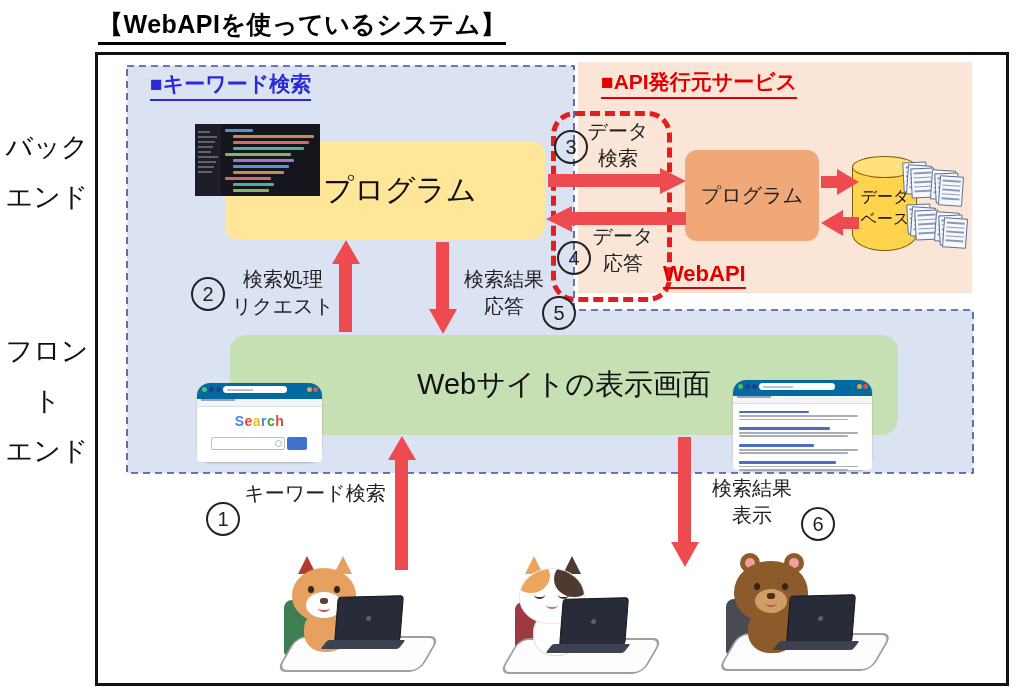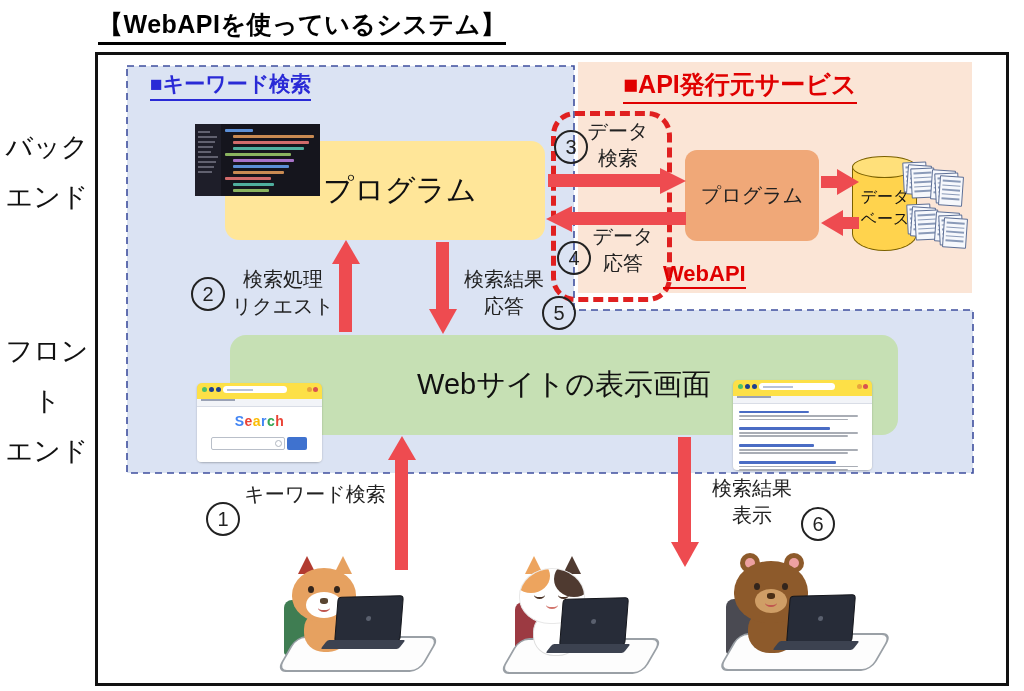--- a/index.html
+++ b/index.html
@@ -20,22 +20,22 @@
   
   .side{width:100px;text-align:center;font-size:27px;color:#111;line-height:50px;}
   .side-backend{left:-3px;top:122px;}
   .side-frontend{left:-3px;top:326px;}
 
   
   svg.zone-svg{left:0;top:0;width:1024px;height:691px;pointer-events:none;}
   .peach{left:578px;top:62px;width:394px;height:231px;background:#fbe5d6;}
   .hdr-own{left:150px;top:70px;font-size:21px;font-weight:bold;color:#2a2ad6;
            border-bottom:2px solid #2a2ad6;padding-bottom:1px;}
-  .hdr-api{left:601px;top:68px;font-size:25px;font-weight:bold;color:#e00000;
-           border-bottom:2px solid #e00000;padding-bottom:1px;margin-left:22px;}
+  .hdr-api{left:601px;top:68px;font-size:21px;font-weight:bold;color:#e00000;
+           border-bottom:2px solid #e00000;padding-bottom:1px;}
 
   
   .box-website{left:230px;top:335px;width:668px;height:100px;background:#c6e0b4;border-radius:16px;
                display:flex;align-items:center;justify-content:center;font-size:29px;color:#111;}
   .box-program-be{left:225px;top:141px;width:320px;height:99px;background:#ffe699;border-radius:14px;
                   display:flex;align-items:center;justify-content:center;font-size:30px;color:#111;
                   padding-left:30px;box-sizing:border-box;}
   .box-program-api{left:685px;top:150px;width:134px;height:91px;background:#f0a878;border-radius:12px;
                    display:flex;align-items:center;justify-content:center;font-size:20px;color:#222;}
 
@@ -71,21 +71,21 @@
   .db-top{position:absolute;left:0;top:0;width:63px;height:20px;background:#ffe07a;
           border:1.5px solid #7a6000;border-radius:50%;}
   .db-text{position:absolute;left:0;top:30px;width:66px;text-align:center;font-size:16px;line-height:22px;color:#111;}
 
   
   .docs{left:903px;top:162px;width:70px;height:95px;}
   .page{position:absolute;width:22px;height:28px;background:#f6f8fc;border:1.5px solid #5d6f96;border-radius:1px;}
   .page i{display:block;height:1.5px;background:#8a9ab8;margin:3px 2px 0 2px;}
 
   
-  .browser{background:#fde047;border-radius:5px;box-shadow:0 1px 2px rgba(0,0,0,.25);}
+  .browser{background:#0369a1;border-radius:13px;box-shadow:0 1px 2px rgba(0,0,0,.25);}
   .b-head{position:relative;height:13px;}
   .dot{position:absolute;top:4px;width:5px;height:5px;border-radius:50%;}
   .addr{position:absolute;left:26px;top:3px;height:7px;background:#fff;border-radius:4px;}
   .addr i{display:block;height:2px;width:40%;background:#b8c2d8;margin:2.5px 0 0 4px;}
   .b-menu{height:7px;background:#f2f4f8;border-bottom:1px solid #d9dde6;}
   .b-menu i{display:block;height:2px;width:34px;background:#9aa2b5;margin:2.5px 0 0 4px;}
   .b-body{background:#fff;border-radius:0 0 4px 4px;position:relative;}
   .browser-search{left:197px;top:383px;width:125px;height:79px;}
   .browser-search .b-body{height:55px;}
   .search-logo{position:absolute;left:0;top:6px;width:100%;text-align:center;font-size:14px;font-weight:bold;letter-spacing:.5px;}
@@ -296,21 +296,21 @@
 <div class="abs shaft" style="left:436px;top:242px;width:13px;height:68px;"></div>
 <div class="abs head hd" style="left:429px;top:309px;"></div>
 
 <div class="abs shaft" style="left:395px;top:458px;width:13px;height:112px;"></div>
 <div class="abs head hu" style="left:388px;top:436px;"></div>
 
 <div class="abs shaft" style="left:678px;top:437px;width:13px;height:106px;"></div>
 <div class="abs head hd" style="left:671px;top:542px;"></div>
 
 <div class="abs circ" style="left:206px;top:502px;">1</div>
-<div class="abs slabel" style="left:236px;top:481px;width:158px;">
+<div class="abs slabel" style="left:236px;top:481px;width:158px;font-family:Liberation Mono, monospace;">
   <div>キーワード検索</div>
 </div>
 
 <div class="abs circ" style="left:191px;top:277px;">2</div>
 <div class="abs slabel" style="left:222px;top:266px;width:122px;">
   <div>検索処理</div>
   <div>リクエスト</div>
 </div>
 
 <div class="abs circ" style="left:554px;top:130px;">3</div>

